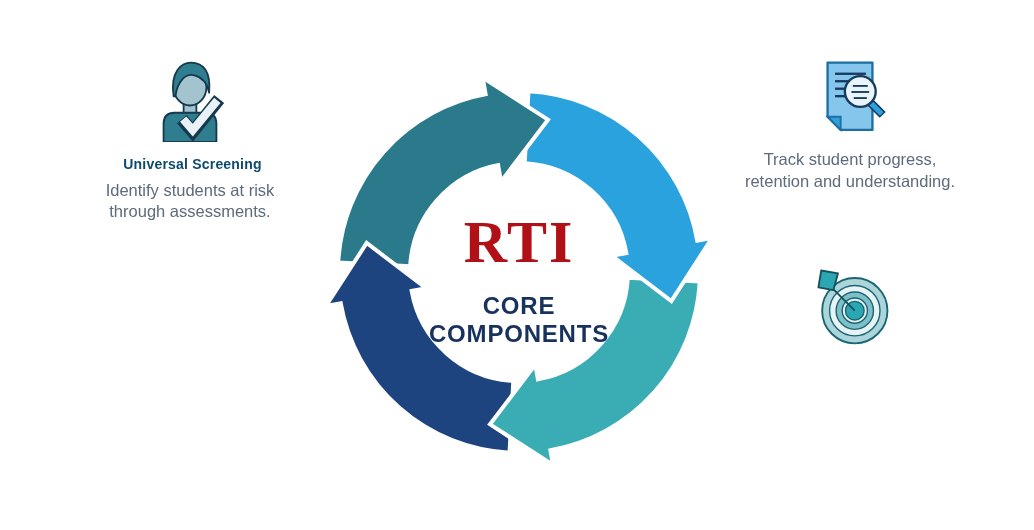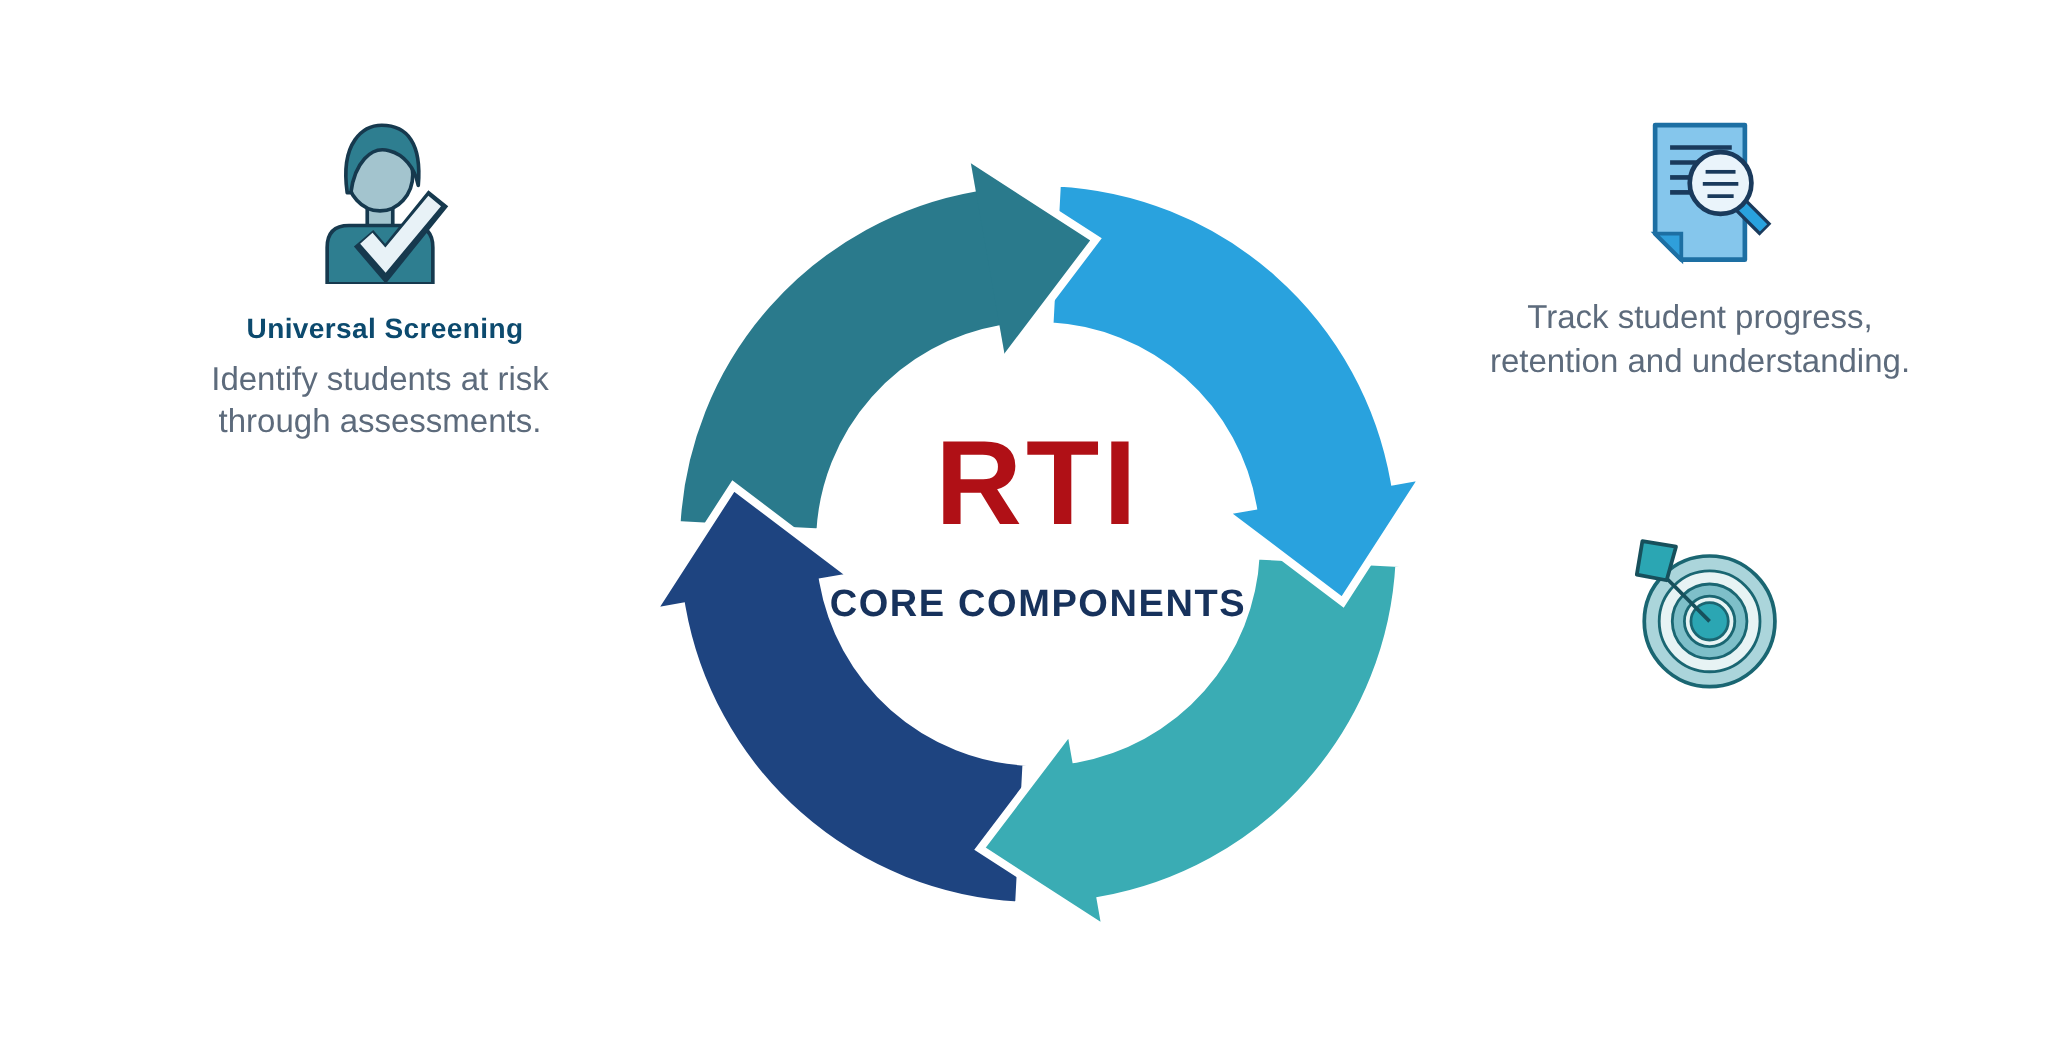--- a/index.html
+++ b/index.html
@@ -12,26 +12,26 @@
     font-weight:bold;font-size:14px;line-height:1.18;color:#0c4a6e;
     margin:14px 0 0 5px;white-space:pre-line;letter-spacing:.2px;
   }
   .comp-desc{
     font-size:16.5px;line-height:1.32;color:#5D6B7C;font-weight:normal;
     margin:7px 0 0 0;white-space:pre-line;
   }
   .cycle-svg{position:absolute;left:319px;top:72px;}
   .center-title{
     position:absolute;left:419px;top:210px;width:200px;text-align:center;
-    font-family:Liberation Sans, sans-serif;font-weight:bold;font-size:60px;line-height:64px;
+    font-family:Liberation Serif, serif;font-weight:bold;font-size:60px;line-height:64px;
     color:#B01016;letter-spacing:2px;
   }
   .center-subtitle{
     position:absolute;left:394px;top:292px;width:250px;text-align:center;
-    font-weight:bold;font-size:19px;color:#17325C;letter-spacing:.8px;
+    font-weight:bold;font-size:24px;color:#17325C;letter-spacing:.8px;
   }
   .comp-1{left:30px;top:58px;width:320px;}
   .comp-2{left:690px;top:56px;width:320px;}
   .comp-3{left:28px;top:288px;width:320px;}
   .comp-4{left:692px;top:264px;width:320px;}
 </style>
 </head>
 <body>
 
 <div class="stage">

